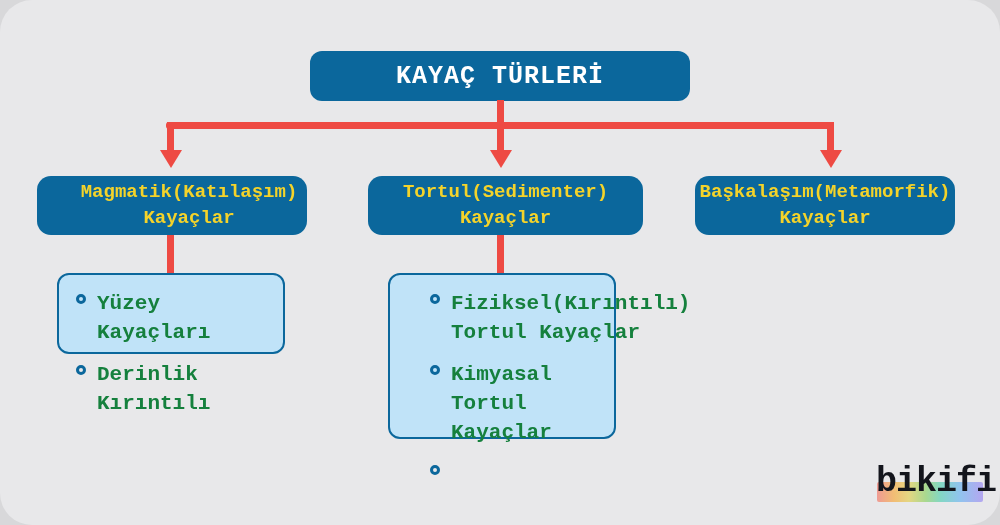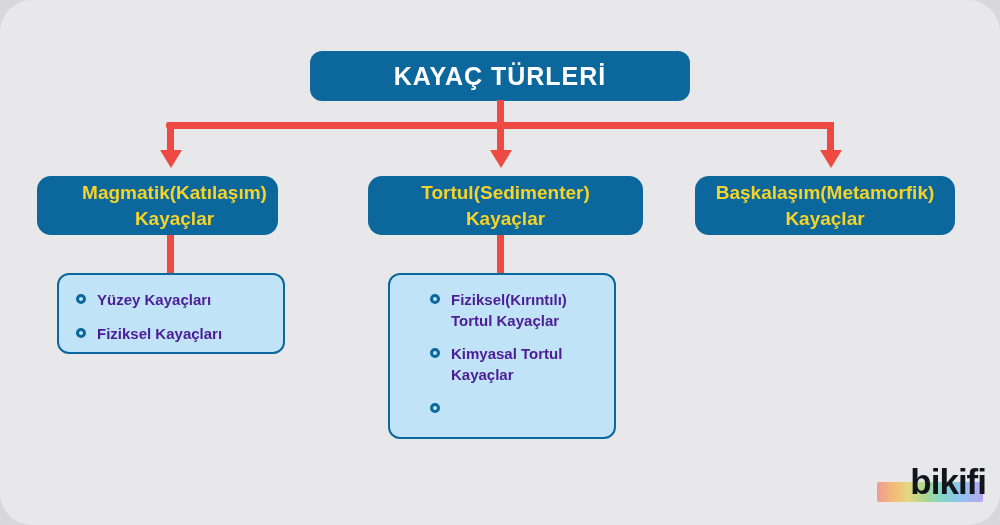--- a/index.html
+++ b/index.html
@@ -3,21 +3,21 @@
 <meta charset="utf-8">
 <style>
   * { margin: 0; padding: 0; box-sizing: border-box; }
   html, body { background: #d8d8da; }
   .canvas {
     position: relative;
     width: 1000px;
     height: 525px;
     background: #e8e8ea;
     overflow: hidden;
-    font-family: Liberation Sans, sans-serif;
+    font-family: Liberation Mono, monospace;
     border-radius: 32px;
   }
 
   
   .title-box {
     position: absolute;
     left: 310px; top: 51px;
     width: 380px; height: 50px;
     background: #0b679c;
     border-radius: 12px;
@@ -54,21 +54,21 @@
     top: 176px; height: 59px;
     background: #0b679c;
     border-radius: 14px;
     display: flex; align-items: center; justify-content: center;
     text-align: center;
     color: #f4d32a;
     font-size: 19px;
     font-weight: bold;
     line-height: 1.32;
   }
-  .cat-left  { left: 37px;  width: 241px; padding-left: 34px; }
+  .cat-left  { left: 37px;  width: 270px; padding-left: 34px; }
   .cat-mid   { left: 368px; width: 275px; }
   .cat-right { left: 695px; width: 260px; }
   .cat-label { white-space: pre-line; }
 
   
   .sub-box {
     position: absolute;
     background: #c0e3f8;
     border: 2px solid #0b679c;
     border-radius: 12px;
@@ -85,22 +85,22 @@
   .list-item:last-child { margin-bottom: 0; }
   .bullet {
     flex: 0 0 auto;
     width: 10px; height: 10px;
     margin-top: 4px;
     border: 3px solid #0b679c;
     border-radius: 50%;
     background: transparent;
   }
   .item-text {
-    color: #4c1d95;
-    font-size: 15px;
+    color: #15803d;
+    font-size: 21px;
     font-weight: bold;
     line-height: 1.38;
   }
 
   
   .logo {
     position: absolute;
     left: 876px; top: 466px;
     width: 110px; height: 48px;
   }
@@ -158,21 +158,21 @@
 Kayaçlar</span>
   </div>
 
   <div class="sub-box sub-left">
     <div class="list-item">
       <span class="bullet"></span>
       <span class="item-text">Yüzey Kayaçları</span>
     </div>
     <div class="list-item">
       <span class="bullet"></span>
-      <span class="item-text">Fiziksel Kayaçları</span>
+      <span class="item-text">Derinlik Kırıntılı</span>
     </div>
   </div>
 
   <div class="sub-box sub-mid">
     <div class="list-item">
       <span class="bullet"></span>
       <span class="item-text">Fiziksel(Kırıntılı) Tortul Kayaçlar</span>
     </div>
     <div class="list-item">
       <span class="bullet"></span>

